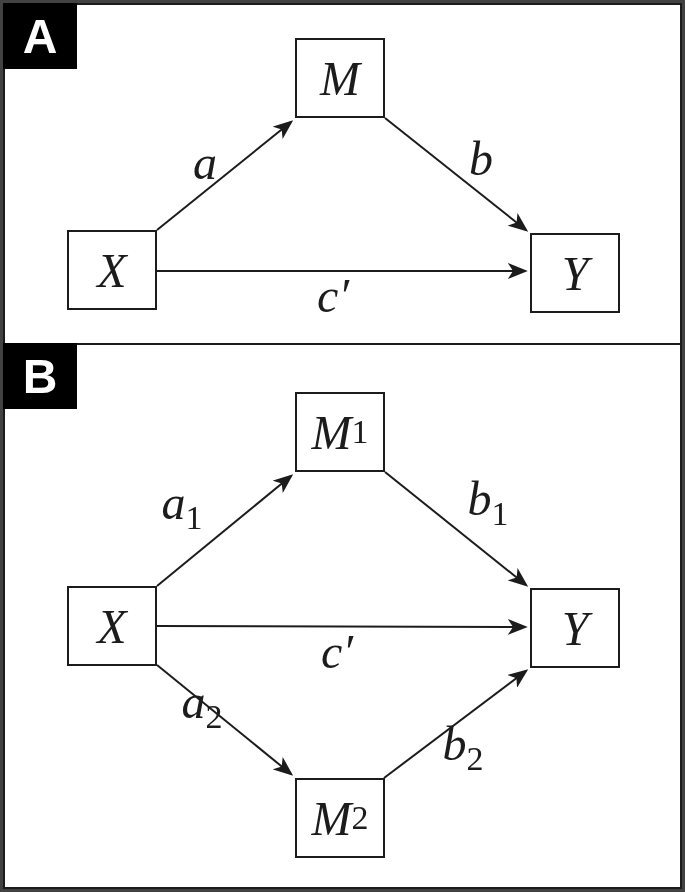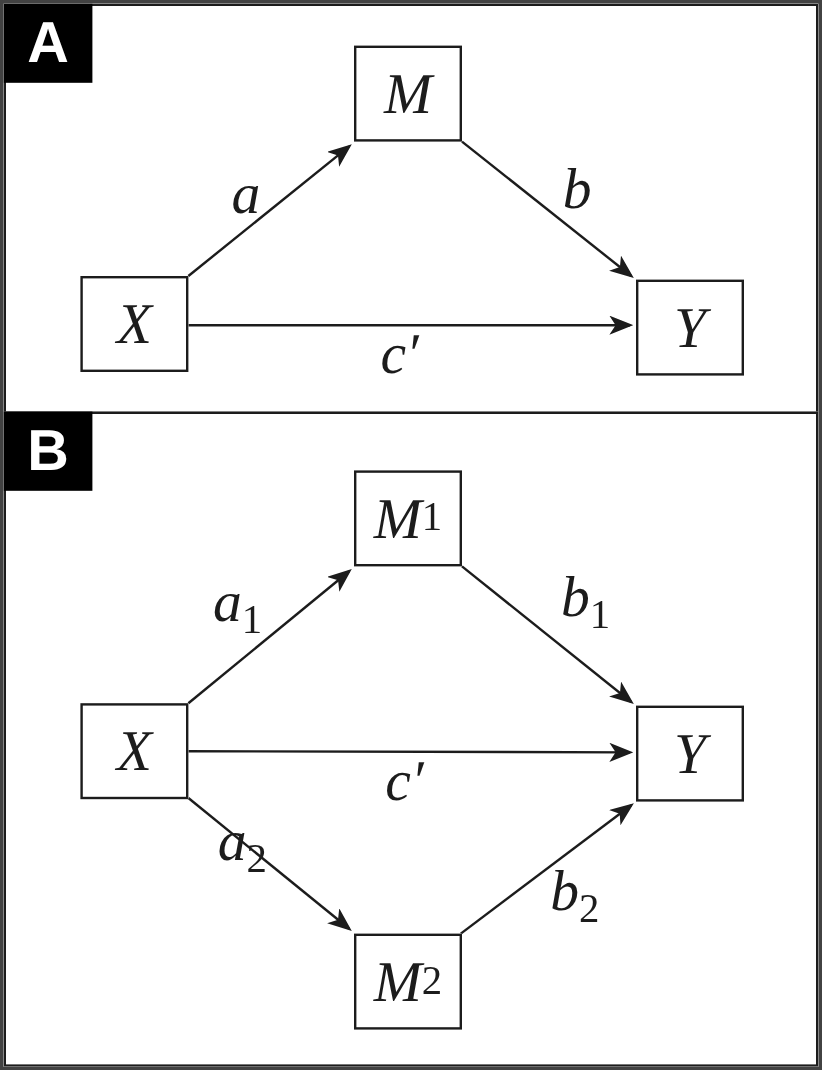--- a/index.html
+++ b/index.html
@@ -126,30 +126,30 @@
     </div>
     <div class="node" style="left:525px; top:243px">
       <span>Y</span>
         <span class="sub"></span>
     </div>
     <div class="node" style="left:290px; top:433px">
       <span>M</span>
         <span class="sub">2</span>
     </div>
 
-    <span class="edge-label" style="left:193px; top:157px">
+    <span class="edge-label" style="left:177px; top:157px">
       <span>a</span><span class="sub">1</span>
     </span>
     <span class="edge-label" style="left:483px; top:153px">
       <span>b</span><span class="sub">1</span>
     </span>
     <span class="edge-label" style="left:332px; top:306px">
       <span>c′</span><span class="sub"></span>
     </span>
     <span class="edge-label" style="left:197px; top:356px">
       <span>a</span><span class="sub">2</span>
     </span>
-    <span class="edge-label" style="left:474px; top:398px">
+    <span class="edge-label" style="left:458px; top:398px">
       <span>b</span><span class="sub">2</span>
     </span>
   </div>
 
 </div>
 
 </body></html>

